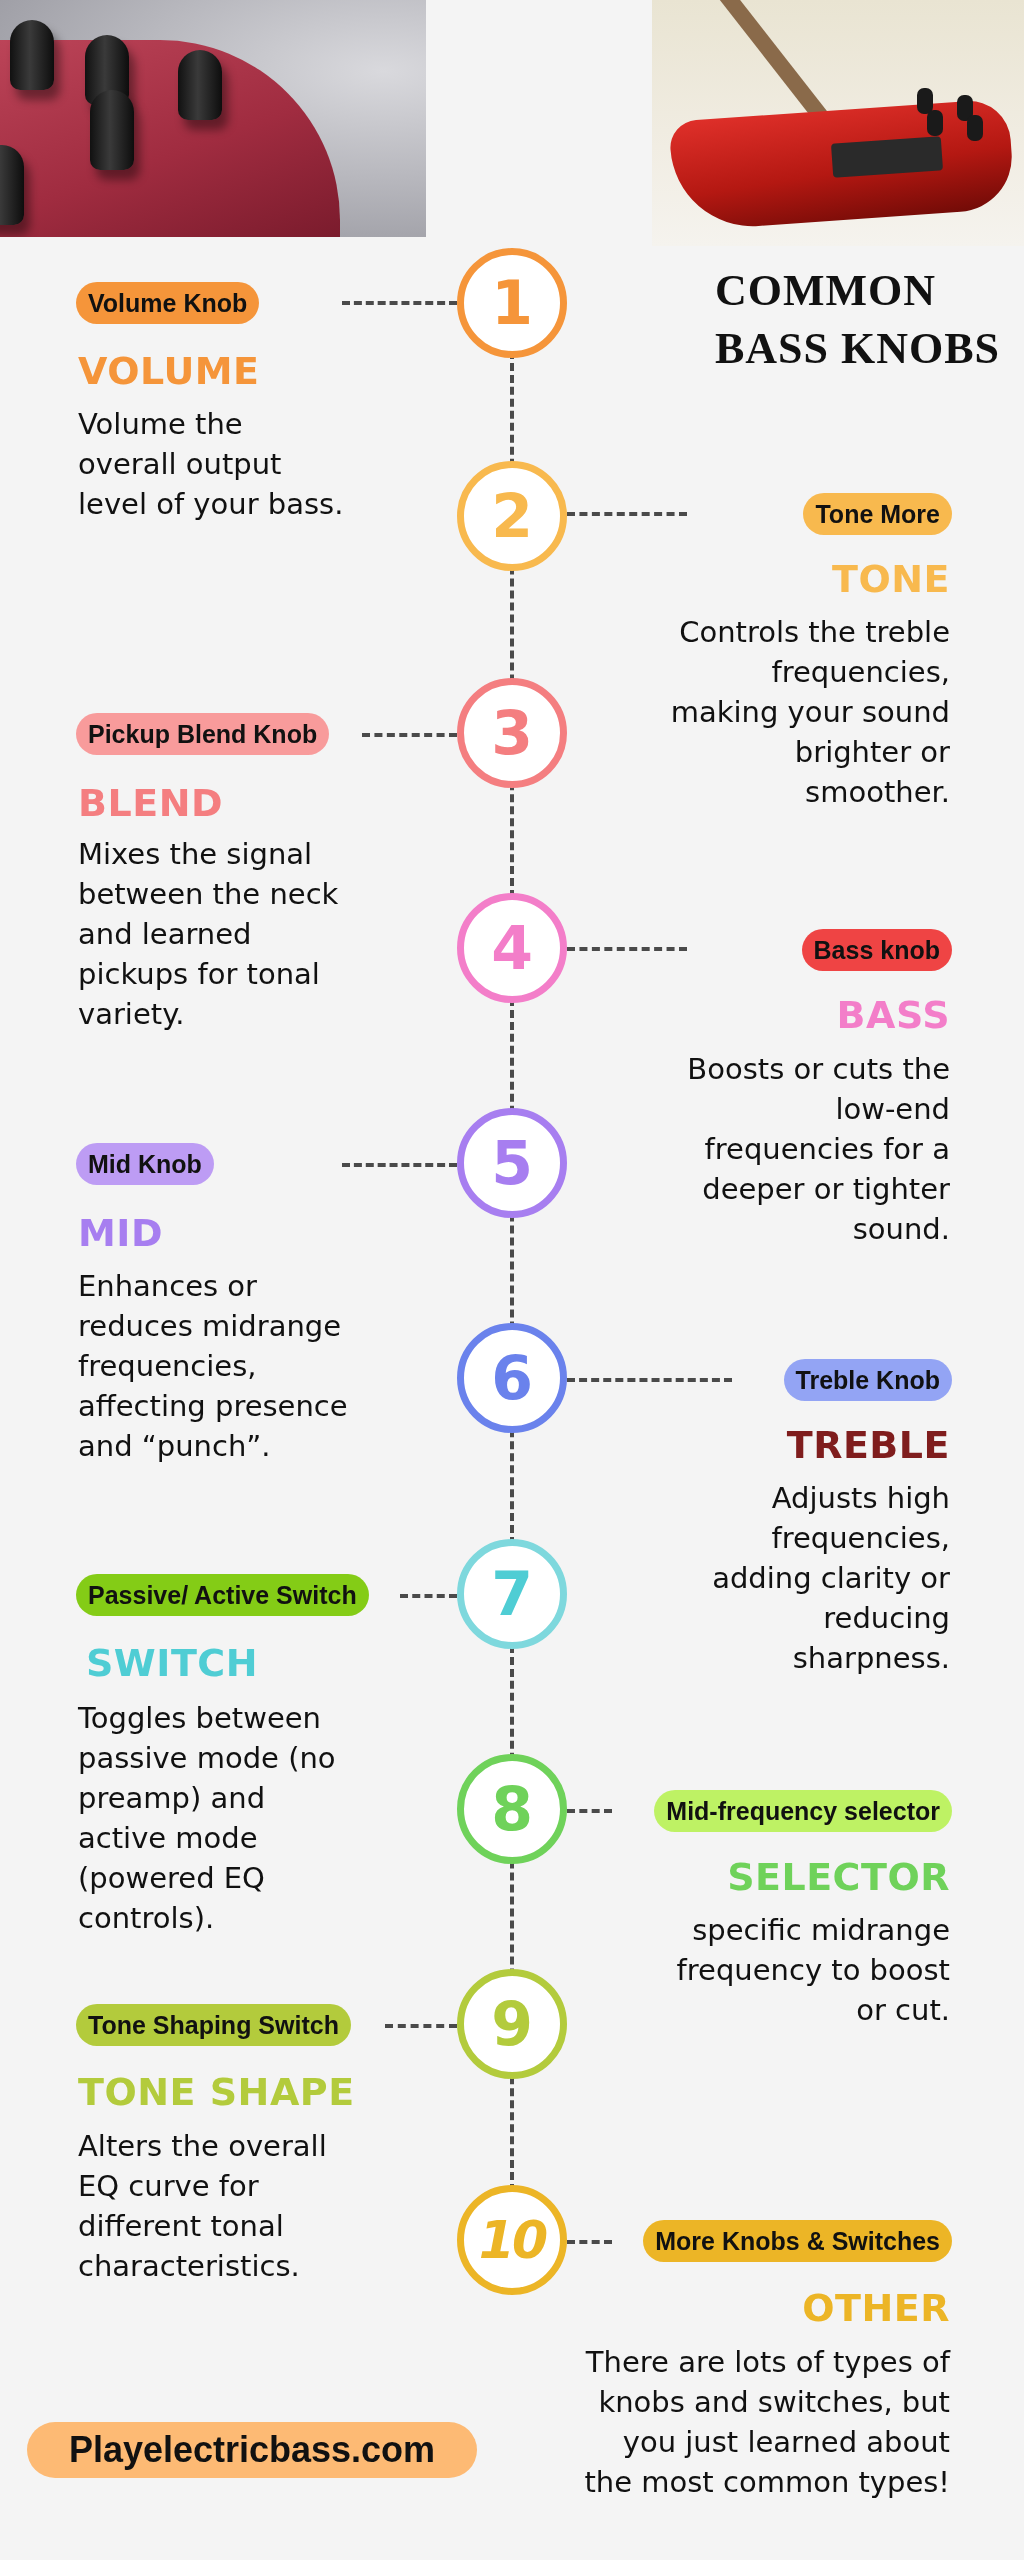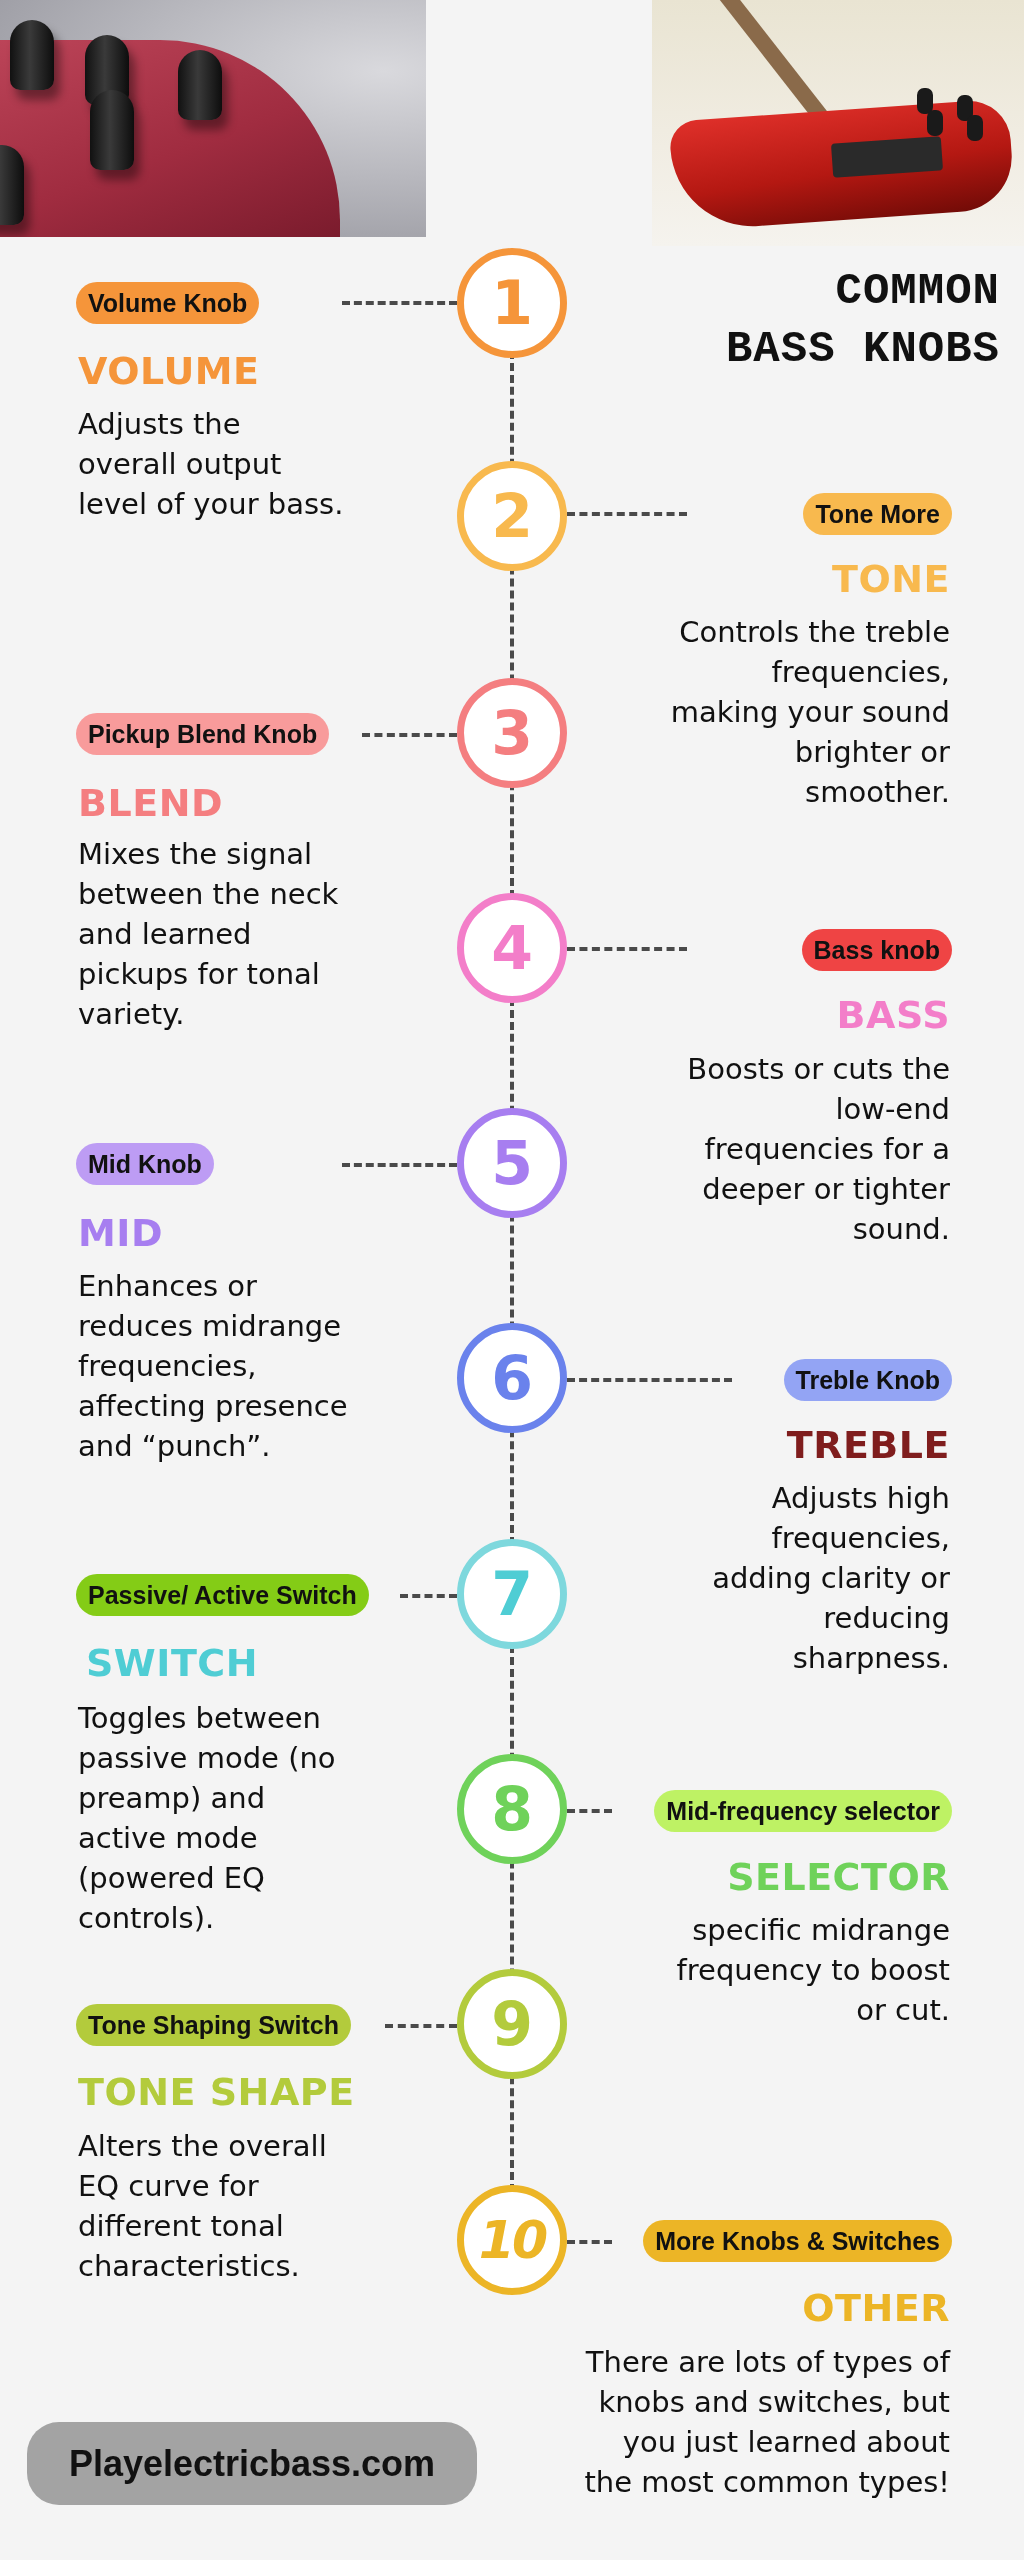--- a/index.html
+++ b/index.html
@@ -13,40 +13,40 @@
   .photo-left .knob { position:absolute; width:44px; height:70px; border-radius:22px 22px 10px 10px;
     background: linear-gradient(90deg,#111 0%, #3a3a3a 45%, #0d0d0d 100%); box-shadow: 6px 10px 10px rgba(0,0,0,0.4); }
   .photo-right { left:652px; top:0; width:372px; height:246px;
     background: linear-gradient(180deg,#e9e4d2 0%, #f1ede3 60%, #f5f3ee 100%); }
   .photo-right .gbody { position:absolute; left:20px; top:110px; width:340px; height:110px; border-radius:40px 60px 80px 120px;
     background: linear-gradient(175deg,#e0302a 0%, #b41812 55%, #6e0a06 100%); transform:rotate(-4deg); }
   .photo-right .neck { position:absolute; left:60px; top:-10px; width:16px; height:190px; background:#8a6a4a; transform:rotate(-38deg); transform-origin:top left; }
   .photo-right .bridge { position:absolute; left:180px; top:140px; width:110px; height:34px; background:#2a2a2a; border-radius:4px; transform:rotate(-4deg); }
   .photo-right .gknob { position:absolute; width:16px; height:26px; border-radius:7px; background:#1a1a1a; }
 
-  .title { position:absolute; right:24px; top:262px; text-align:right; font-family:Liberation Mono, monospace;
+  .title { position:absolute; right:24px; top:262px; font-family:Liberation Serif, serif;
            font-weight:bold; font-size:44px; line-height:58px; color:#111; letter-spacing:1px; }
 
   .spine { position:absolute; left:510px; top:303px; width:0; height:1937px; border-left:4px dashed #4a4a4a; }
 
   .node { position:absolute; left:457px; width:96px; height:96px; border-radius:50%; background:#fff;
           border:7px solid; display:flex; align-items:center; justify-content:center;
           font-family:"DejaVu Sans", sans-serif; font-weight:bold; font-size:60px; }
   .node.small { font-size:52px; letter-spacing:-3px; }
 
   .connector { position:absolute; height:0; border-top:4px dashed #4a4a4a; }
 
   .pill { position:absolute; height:42px; border-radius:21px; padding:0 12px; display:flex; align-items:center;
           font-family:"Liberation Sans", sans-serif; font-weight:bold; font-size:25px; color:#111; white-space:nowrap; }
   .heading { position:absolute; font-family:"DejaVu Sans", sans-serif; font-weight:bold; font-size:38px; line-height:44px; letter-spacing:0.5px; }
   .desc { position:absolute; font-family:"DejaVu Sans", sans-serif; font-size:29px; line-height:40px; color:#111; }
   .left { left:78px; text-align:left; }
   .right { right:74px; text-align:right; }
 
-  .footer-pill { position:absolute; left:27px; top:2422px; width:450px; height:83px; border-radius:32px; background:#a3a3a3;
+  .footer-pill { position:absolute; left:27px; top:2422px; width:450px; height:56px; border-radius:32px; background:#fdba74;
     display:flex; align-items:center; justify-content:center; font-family:"Liberation Sans", sans-serif; font-weight:bold;
     font-size:36px; color:#111; }
 </style>
 </head>
 <body>
 
 <div class="photo photo-left">
   <div class="body"></div>
   <div class="knob" style="left:10px;top:20px;"></div>
   <div class="knob" style="left:85px;top:35px;"></div>
@@ -69,21 +69,21 @@
   <div>BASS KNOBS</div>
 </div>
 
 <div class="spine"></div>
 
 <div class="connector" style="left:342px;top:301px;width:115px;"></div>
 <div class="node" style="top:248px;border-color:#f5953a;color:#f5953a;">1</div>
 <div class="pill" style="left:76px;top:282px;background:#f5953a;">Volume Knob</div>
 <div class="heading left" style="top:349px;color:#f5953a;">VOLUME</div>
 <div class="desc left" style="top:404px;">
-  <div>Adjusts the</div>
+  <div>Volume the</div>
     <div>overall output</div>
     <div>level of your bass.</div>
 </div>
 
 <div class="connector" style="left:567px;top:512px;width:120px;"></div>
 <div class="node" style="top:461px;border-color:#f8b94e;color:#f8b94e;">2</div>
 <div class="pill" style="right:72px;top:493px;background:#f8b94e;">Tone More</div>
 <div class="heading right" style="top:557px;color:#f8b94e;">TONE</div>
 <div class="desc right" style="top:612px;">
   <div>Controls the treble</div>

